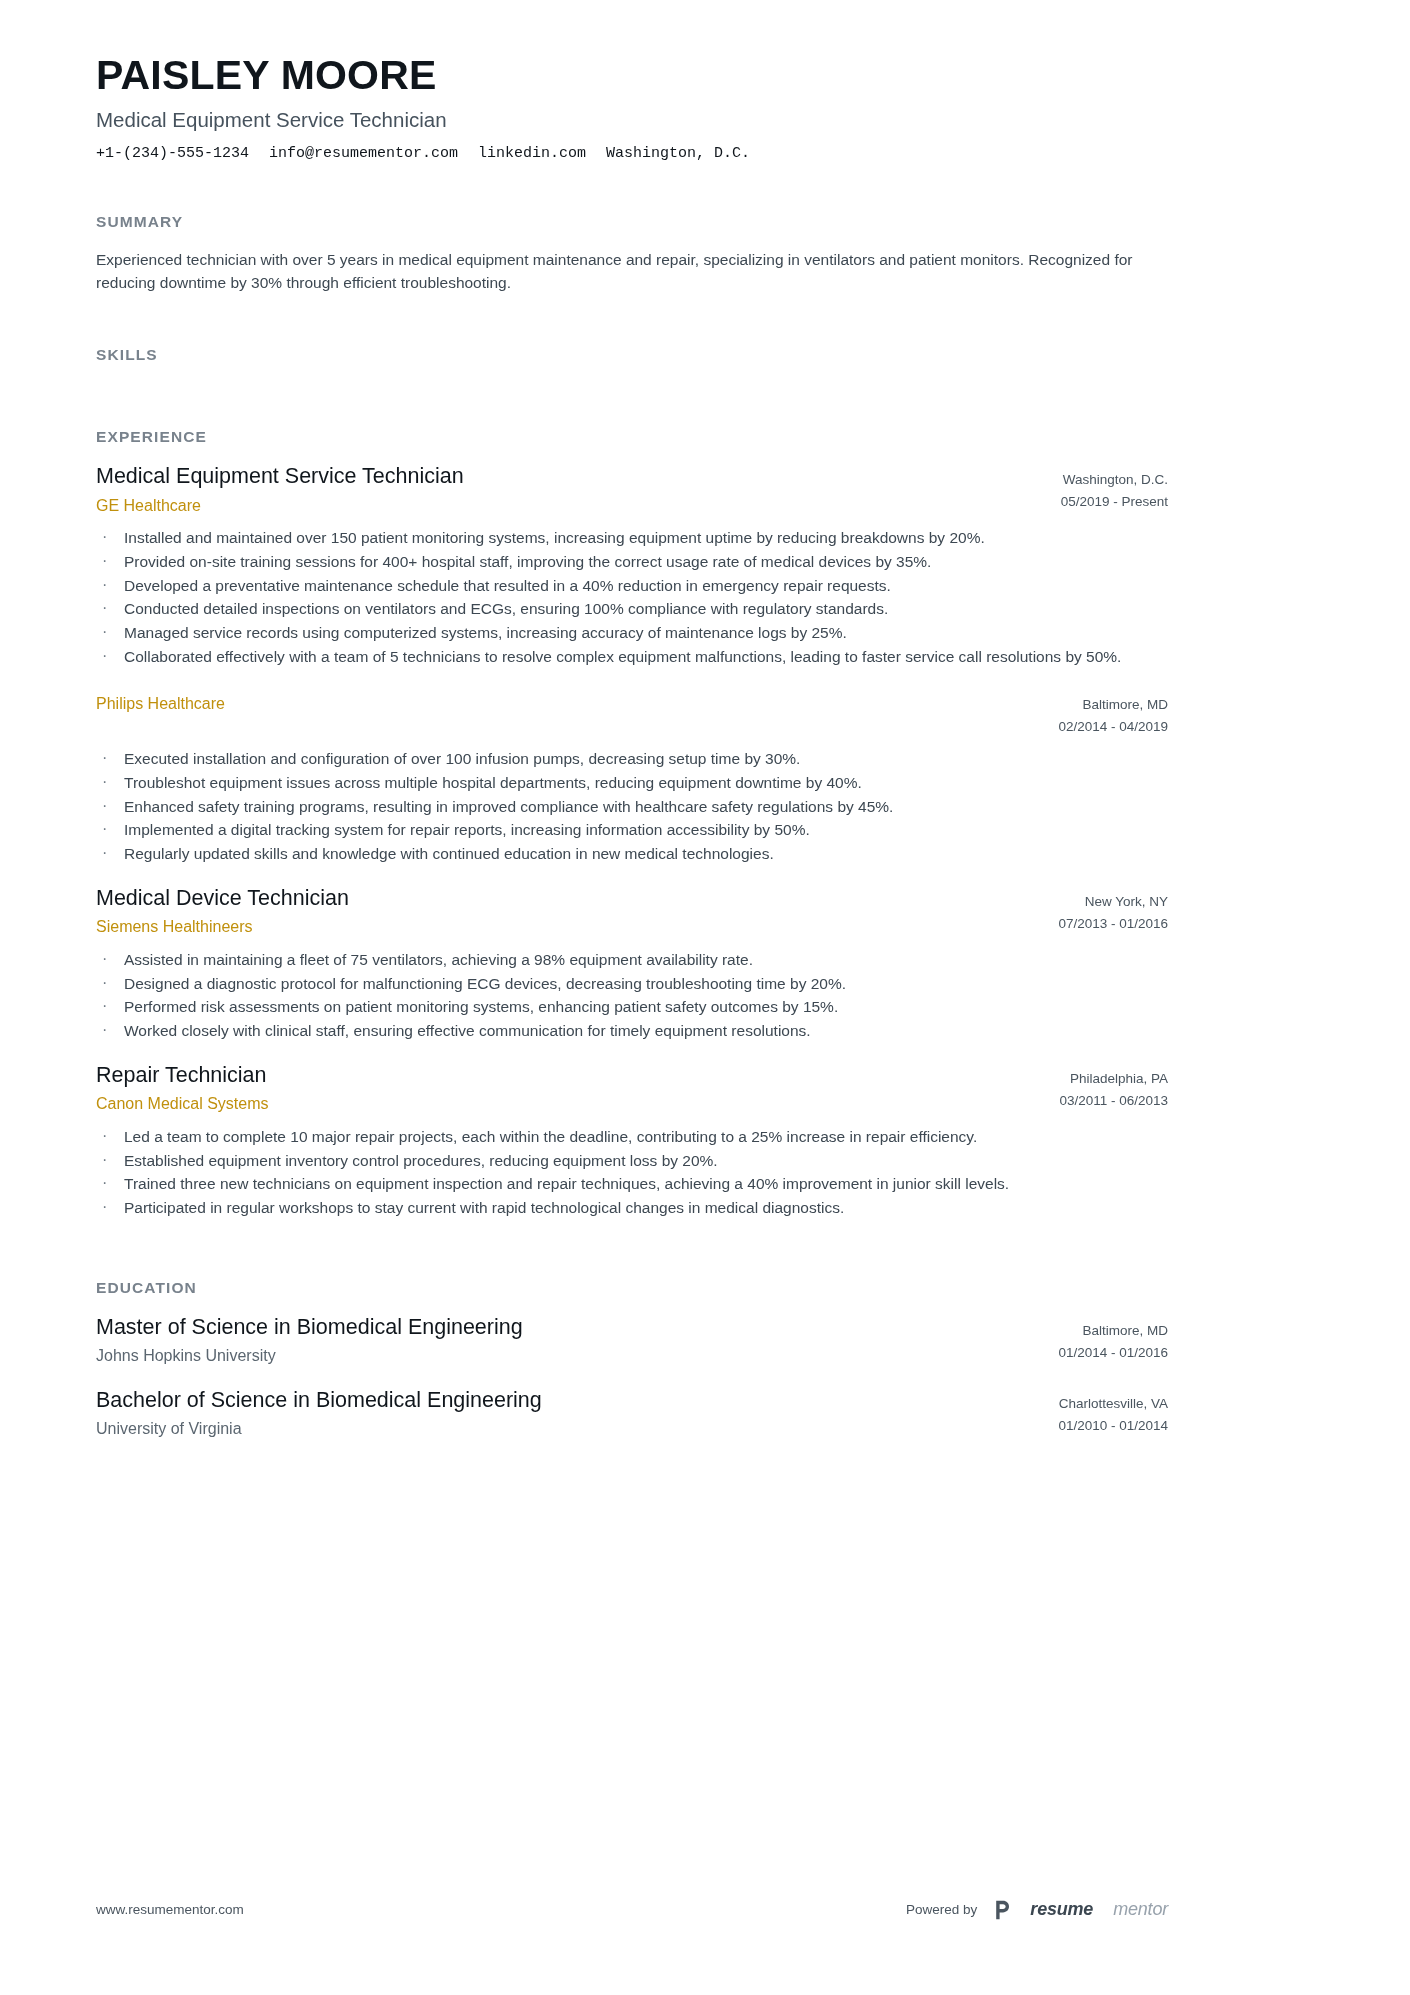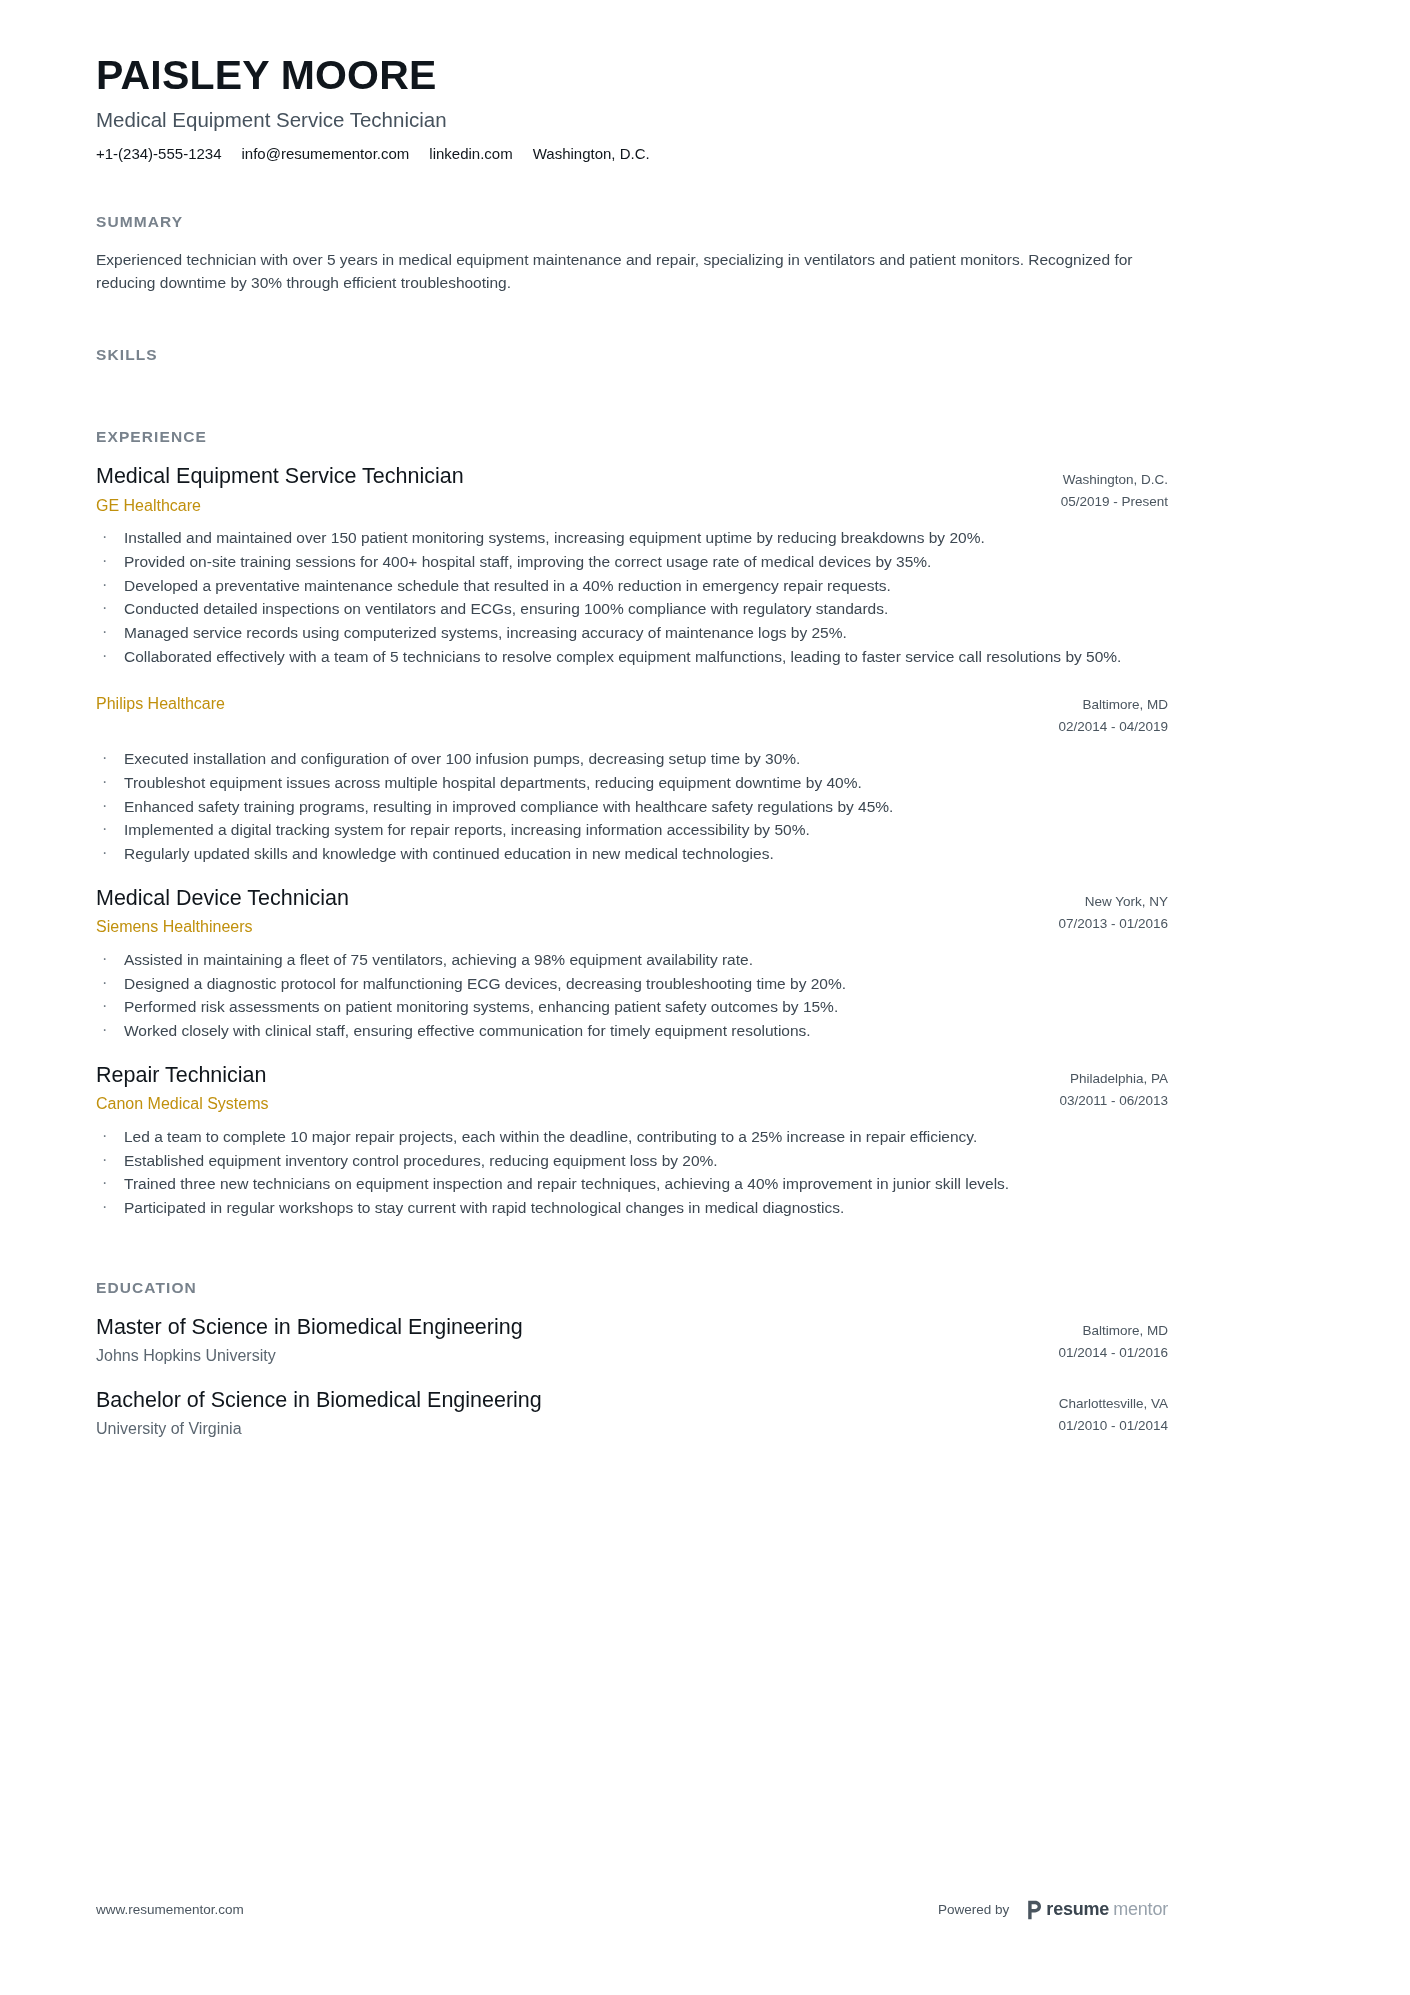--- a/index.html
+++ b/index.html
@@ -46,21 +46,21 @@
     margin-bottom: 11px;
   }
 
   .contact-row {
     font-size: 15px;
     color: #10161c;
     line-height: 1.3;
     display: flex;
     flex-wrap: wrap;
   }
-  .contact-row .citem { margin-right: 20px; white-space: nowrap; }
+  .contact-row .citem { margin-right: 20px; white-space: nowrap; font-family: Liberation Mono, monospace; }
   .contact-row .citem:last-child { margin-right: 0; }
 
   
   .section { margin-top: 0; }
 
   .sec-title {
     font-size: 15.5px;
     font-weight: bold;
     letter-spacing: 1.1px;
     color: #78828c;
@@ -167,23 +167,24 @@
   }
 
   .powered {
     font-size: 13.5px;
     color: #4a555f;
   }
 
   .brand {
     display: flex;
     align-items: center;
-    gap: 4px;
+    gap: 20px;
     font-size: 18px;
     letter-spacing: -0.2px;
+    font-style: italic;
   }
   .brand .mark {
     display: inline-block;
     width: 15px;
     height: 20px;
     position: relative;
   }
   .brand .mark svg { display: block; }
   .brand .b1 { font-weight: bold; color: #3b4650; }
   .brand .b2 { font-weight: normal; color: #98a2ac; }

